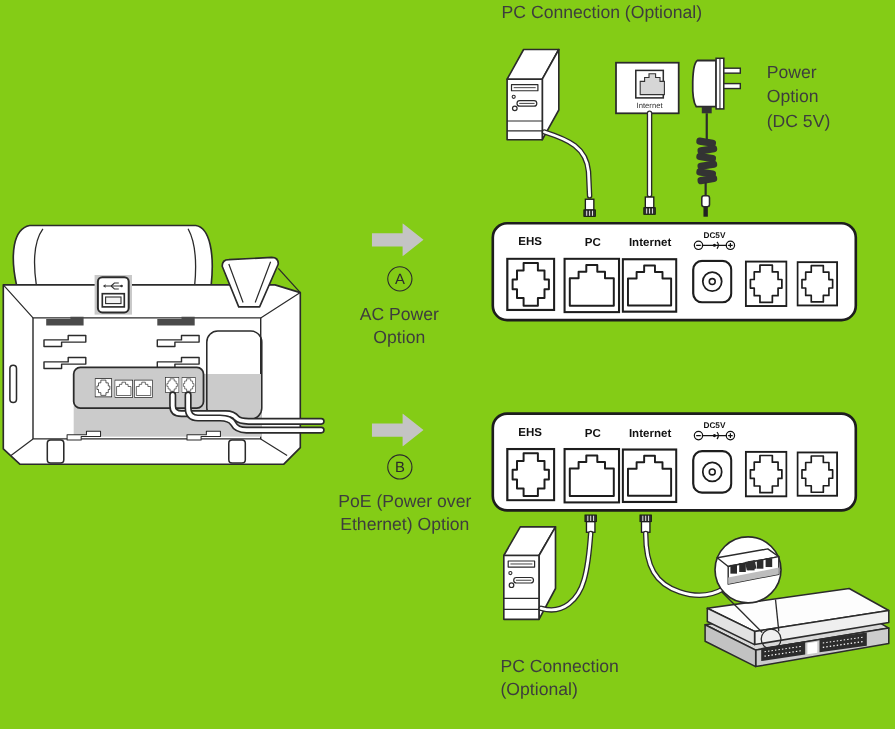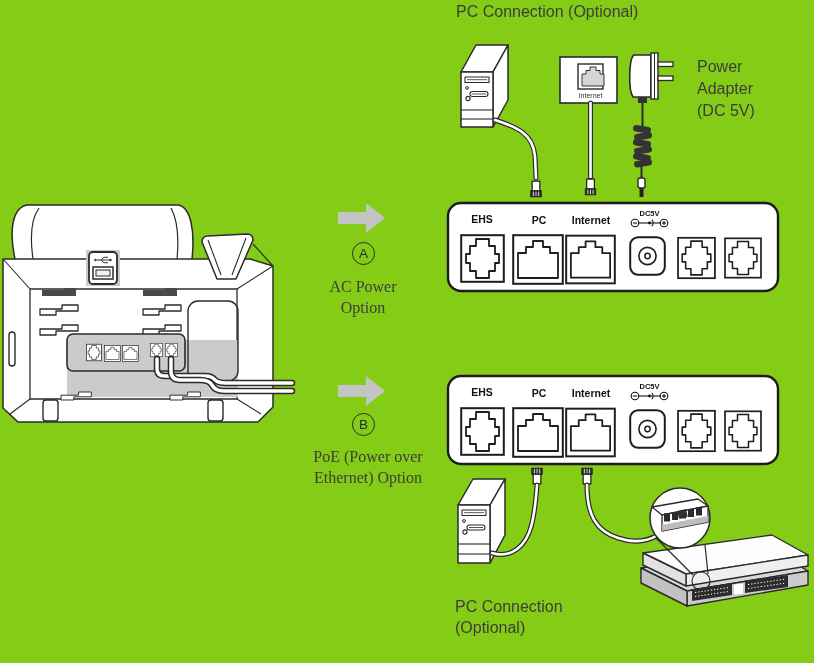--- a/index.html
+++ b/index.html
@@ -1,20 +1,20 @@
 <!DOCTYPE html>
 <html><head>
 <meta charset="utf-8">
 <style>
   html,body{margin:0;padding:0;background:#fff;}
   #stage{position:relative;width:814px;height:663px;background:#84cc16;overflow:hidden;
          font-family:"Liberation Sans","DejaVu Sans",sans-serif;color:#3d3d3d;}
   .abs{position:absolute;}
   .label{position:absolute;font-size:16px;line-height:1.32;color:#3d3d3d;white-space:pre-line;}
-  .center{text-align:center;font-family:Liberation Serif, serif;}
+  .center{text-align:center;}
   .circle-letter{position:absolute;width:21px;height:21px;border:1.7px solid #2b2b2b;border-radius:50%;
                  display:flex;align-items:center;justify-content:center;font-size:13.5px;color:#2b2b2b;}
   svg{display:block;}
 </style>
 </head>
 <body>
 
 <div id="stage">
 
   <svg width="0" height="0" class="abs" aria-hidden="true">
@@ -60,21 +60,21 @@
         <use href="#rj45" x="120" y="34" width="51" height="51"></use>
         <use href="#dcj" x="184" y="36" width="37" height="40"></use>
         <use href="#rj9" x="232" y="34" width="39" height="48"></use>
         <use href="#rj9" x="279" y="34" width="38" height="48"></use>
       </g>
     </defs>
   </svg>
 
   <div class="label" style="left:456px;top:1px;">PC Connection (Optional)</div>
   <div class="label" style="left:697px;top:56px;line-height:22px;">Power
-Adapter
+Option
 (DC 5V)</div>
   <div class="circle-letter" style="left:352px;top:242px;">
       <span>A</span>
     </div>
   <div class="label center" style="left:310px;top:276px;width:106px;">AC Power
 Option</div>
   <div class="circle-letter" style="left:352px;top:413px;">
       <span>B</span>
     </div>
   <div class="label center" style="left:295px;top:446px;width:146px;">PoE (Power over

